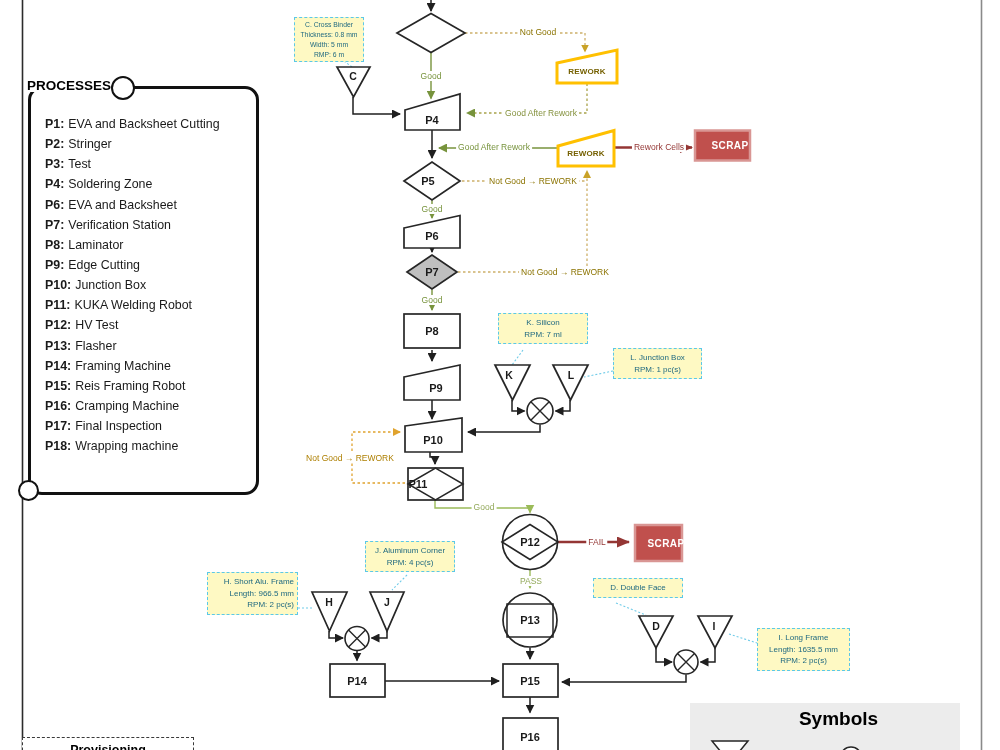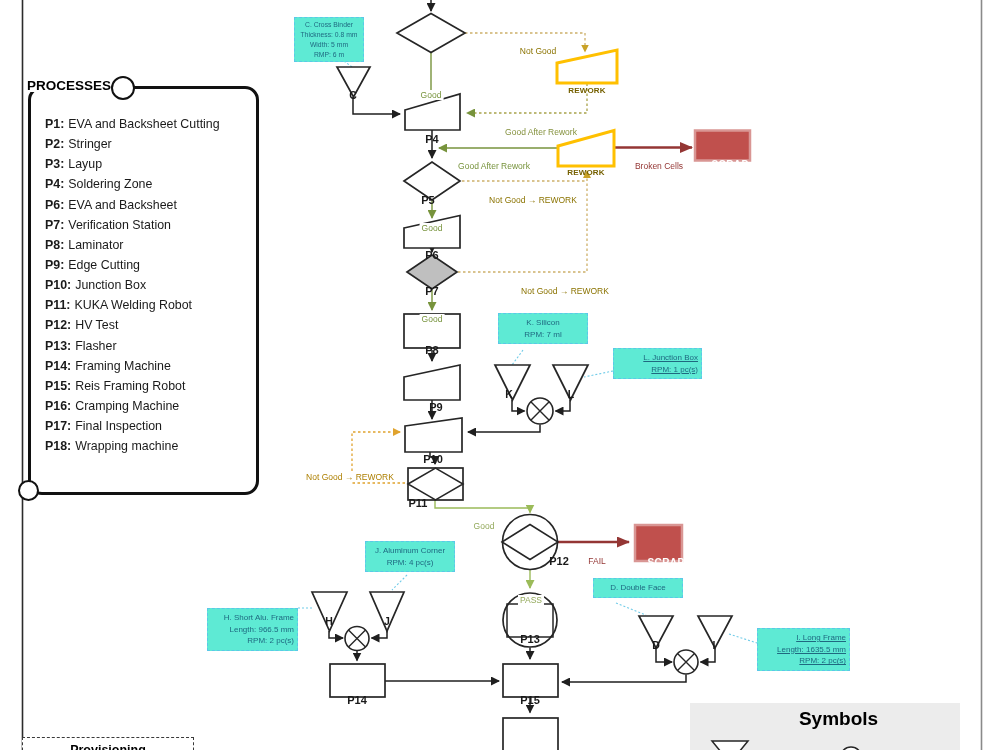--- a/index.html
+++ b/index.html
@@ -1,29 +1,29 @@
 <!DOCTYPE html>
 <html><head>
 <meta charset="utf-8">
 <style>
   html,body{margin:0;padding:0;background:#fff;}
   #canvas{position:relative;width:1000px;height:750px;overflow:hidden;background:#fff;
           font-family:"Liberation Sans",sans-serif;}
   #canvas svg{position:absolute;left:0;top:0;z-index:2;}
-  .lbl{position:absolute;transform:translate(-50%,-50%);white-space:nowrap;z-index:3;margin-top:19px;}
+  .lbl{position:absolute;transform:translate(-50%,-50%);white-space:nowrap;z-index:3;}
   .nl{font-weight:bold;font-size:11px;color:#1a1a1a;}
   .letter{font-weight:600;font-size:10.5px;color:#1a1a1a;}
   .ll{font-size:8.5px;background:#fff;padding:0 2px;line-height:10px;}
   .olive{color:#77933C;} .warn{color:#8B7300;} .loopc{color:#AD7F00;}
   .lgreen{color:#93A95B;} .redt{color:#943634;} .gar1c{color:#84913D;}
   .rwlbl{font-size:8px;font-weight:bold;color:#756000;letter-spacing:.2px;}
   .scraplbl{font-size:10px;font-weight:bold;color:#fff;letter-spacing:.4px;padding-left:16px;}
-  .note{position:absolute;z-index:3;border:1.5px dashed #5BC8E8;background:#5eead4;
+  .note{position:absolute;z-index:3;border:1.5px dashed #5BC8E8;background:#fef9c3;
         color:#1F6980;font-size:8px;line-height:1.45;padding:3px 3px;box-sizing:border-box;}
-  .note.ctr{text-align:center;} .note.rgt{text-align:right;} .note.lft{text-align:right;text-decoration:underline;}
+  .note.ctr{text-align:center;} .note.rgt{text-align:right;} .note.lft{text-align:center;}
   #note-c{font-size:6.8px;padding:2px;}
   
   #panel-box{position:absolute;left:28px;top:86px;width:225px;height:403px;z-index:3;
              border:3px solid #111;border-radius:14px;background:#fff;}
   #panel-title-patch{position:absolute;left:24px;top:80px;width:90px;height:12px;background:#fff;z-index:4;}
   #panel-title{position:absolute;left:27px;top:78px;z-index:5;font-weight:bold;font-size:13.5px;color:#000;}
   .knob{position:absolute;background:#fff;border:2.5px solid #111;border-radius:50%;z-index:5;}
   #knob-top{left:111px;top:76px;width:20px;height:20px;}
   #knob-bottom{left:18px;top:480px;width:17px;height:17px;}
   #plist{position:absolute;left:45px;top:114px;z-index:5;font-size:12.4px;color:#1a1a1a;}
@@ -155,21 +155,21 @@
   </svg>
 
   <div id="panel-box"></div>
   <div id="panel-title-patch"></div>
   <div id="panel-title">PROCESSES</div>
   <div id="knob-top" class="knob"></div>
   <div id="knob-bottom" class="knob"></div>
   <div id="plist">
     <div class="pitem"><span class="pcode">P1:</span><span>EVA and Backsheet Cutting</span></div>
     <div class="pitem"><span class="pcode">P2:</span><span>Stringer</span></div>
-    <div class="pitem"><span class="pcode">P3:</span><span>Layup</span></div>
+    <div class="pitem"><span class="pcode">P3:</span><span>Test</span></div>
     <div class="pitem"><span class="pcode">P4:</span><span>Soldering Zone</span></div>
     <div class="pitem"><span class="pcode">P6:</span><span>EVA and Backsheet</span></div>
     <div class="pitem"><span class="pcode">P7:</span><span>Verification Station</span></div>
     <div class="pitem"><span class="pcode">P8:</span><span>Laminator</span></div>
     <div class="pitem"><span class="pcode">P9:</span><span>Edge Cutting</span></div>
     <div class="pitem"><span class="pcode">P10:</span><span>Junction Box</span></div>
     <div class="pitem"><span class="pcode">P11:</span><span>KUKA Welding Robot</span></div>
     <div class="pitem"><span class="pcode">P12:</span><span>HV Test</span></div>
     <div class="pitem"><span class="pcode">P13:</span><span>Flasher</span></div>
     <div class="pitem"><span class="pcode">P14:</span><span>Framing Machine</span></div>
@@ -180,21 +180,21 @@
   </div>
 
   <div class="lbl nl" style="left:432px;top:120px">P4</div>
   <div class="lbl nl" style="left:428px;top:181px">P5</div>
   <div class="lbl nl" style="left:432px;top:236px">P6</div>
   <div class="lbl nl" style="left:432px;top:272px">P7</div>
   <div class="lbl nl" style="left:432px;top:331px">P8</div>
   <div class="lbl nl" style="left:436px;top:388px">P9</div>
   <div class="lbl nl" style="left:433px;top:440px">P10</div>
   <div class="lbl nl" style="left:418px;top:484px">P11</div>
-  <div class="lbl nl" style="left:559px;top:542px">P12</div>
+  <div class="lbl nl" style="left:530px;top:542px">P12</div>
   <div class="lbl nl" style="left:530px;top:620px">P13</div>
   <div class="lbl nl" style="left:357px;top:681px">P14</div>
   <div class="lbl nl" style="left:530px;top:681px">P15</div>
   <div class="lbl nl" style="left:530px;top:737px">P16</div>
   <div class="lbl letter" style="left:353px;top:76px">C</div>
   <div class="lbl letter" style="left:509px;top:375px">K</div>
   <div class="lbl letter" style="left:571px;top:375px">L</div>
   <div class="lbl letter" style="left:329px;top:602px">H</div>
   <div class="lbl letter" style="left:387px;top:602px">J</div>
   <div class="lbl letter" style="left:656px;top:626px">D</div>
@@ -202,21 +202,21 @@
 
   <div class="lbl rwlbl" style="left:587px;top:71px">REWORK</div>
   <div class="lbl rwlbl" style="left:586px;top:153px">REWORK</div>
   <div class="lbl scraplbl" style="left:722px;top:145px">SCRAP</div>
   <div class="lbl scraplbl" style="left:658px;top:543px">SCRAP</div>
 
   <div class="lbl ll warn" style="left:538px;top:32px">Not Good</div>
   <div class="lbl ll gar1c" style="left:541px;top:113px">Good After Rework</div>
   <div class="lbl ll olive" style="left:431px;top:76px">Good</div>
   <div class="lbl ll olive" style="left:494px;top:147px">Good After Rework</div>
-  <div class="lbl ll redt" style="left:659px;top:147px">Broken Cells</div>
+  <div class="lbl ll redt" style="left:659px;top:147px">Rework Cells</div>
   <div class="lbl ll warn" style="left:533px;top:181px">Not Good → REWORK</div>
   <div class="lbl ll olive" style="left:432px;top:209px">Good</div>
   <div class="lbl ll warn" style="left:565px;top:272px">Not Good → REWORK</div>
   <div class="lbl ll olive" style="left:432px;top:300px">Good</div>
   <div class="lbl ll loopc" style="left:350px;top:458px">Not Good → REWORK</div>
   <div class="lbl ll lgreen" style="left:484px;top:507px">Good</div>
   <div class="lbl ll redt" style="left:597px;top:542px">FAIL</div>
   <div class="lbl ll lgreen" style="left:531px;top:581px">PASS</div>
 
   <div class="note ctr" id="note-c" style="left:294px;top:17px;width:70px">
@@ -230,21 +230,21 @@
     <div>RPM: 7 ml</div>
   </div>
   <div class="note lft" style="left:613px;top:348px;width:89px">
     <div>L. Junction Box</div>
     <div>RPM: 1 pc(s)</div>
   </div>
   <div class="note ctr" style="left:365px;top:541px;width:90px">
     <div>J. Aluminum Corner</div>
     <div>RPM: 4 pc(s)</div>
   </div>
-  <div class="note rgt" style="left:207px;top:608px;width:91px">
+  <div class="note rgt" style="left:207px;top:572px;width:91px">
     <div>H. Short Alu. Frame</div>
     <div>Length: 966.5 mm</div>
     <div>RPM: 2 pc(s)</div>
   </div>
   <div class="note ctr" style="left:593px;top:578px;width:90px">
     <div>D. Double Face</div>
   </div>
   <div class="note lft" style="left:757px;top:628px;width:93px">
     <div>I. Long Frame</div>
     <div>Length: 1635.5 mm</div>

